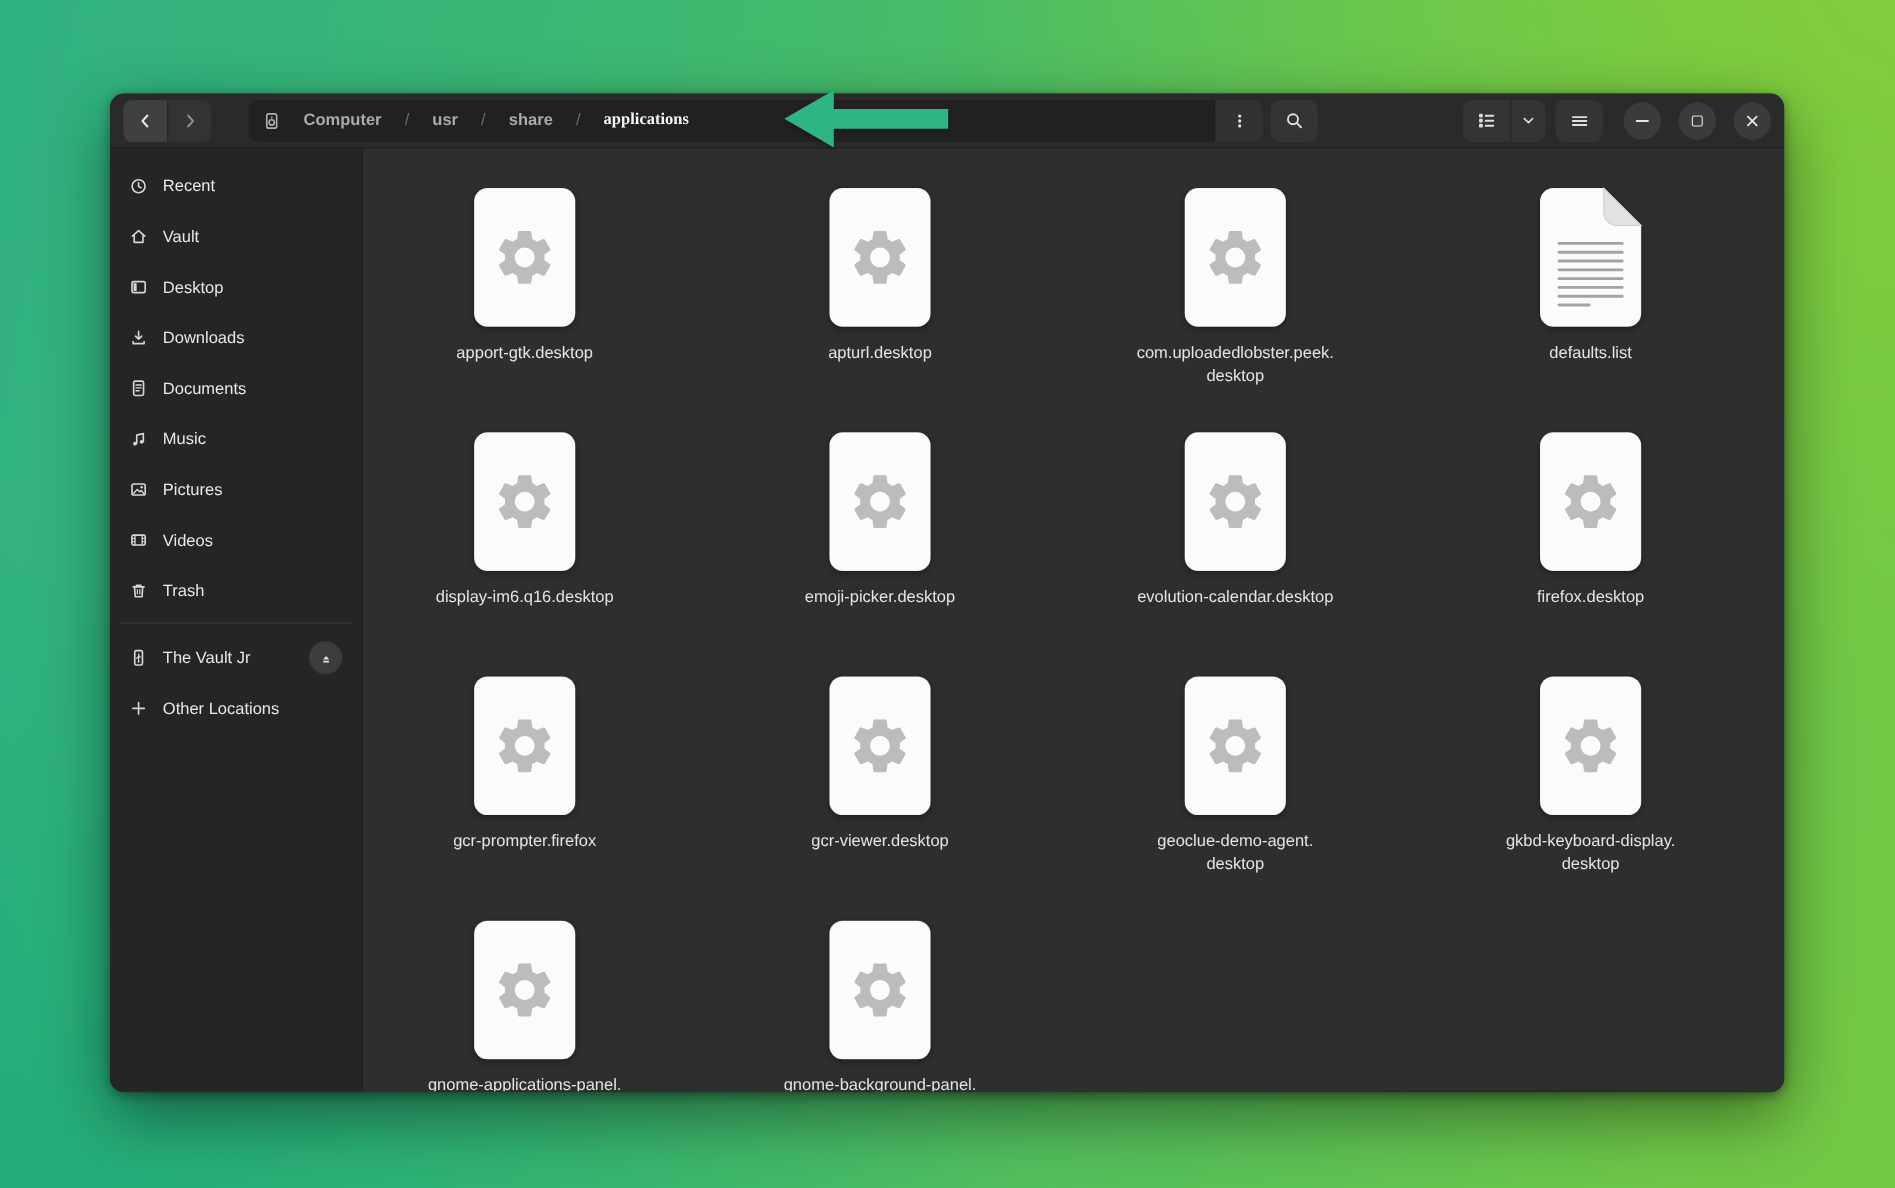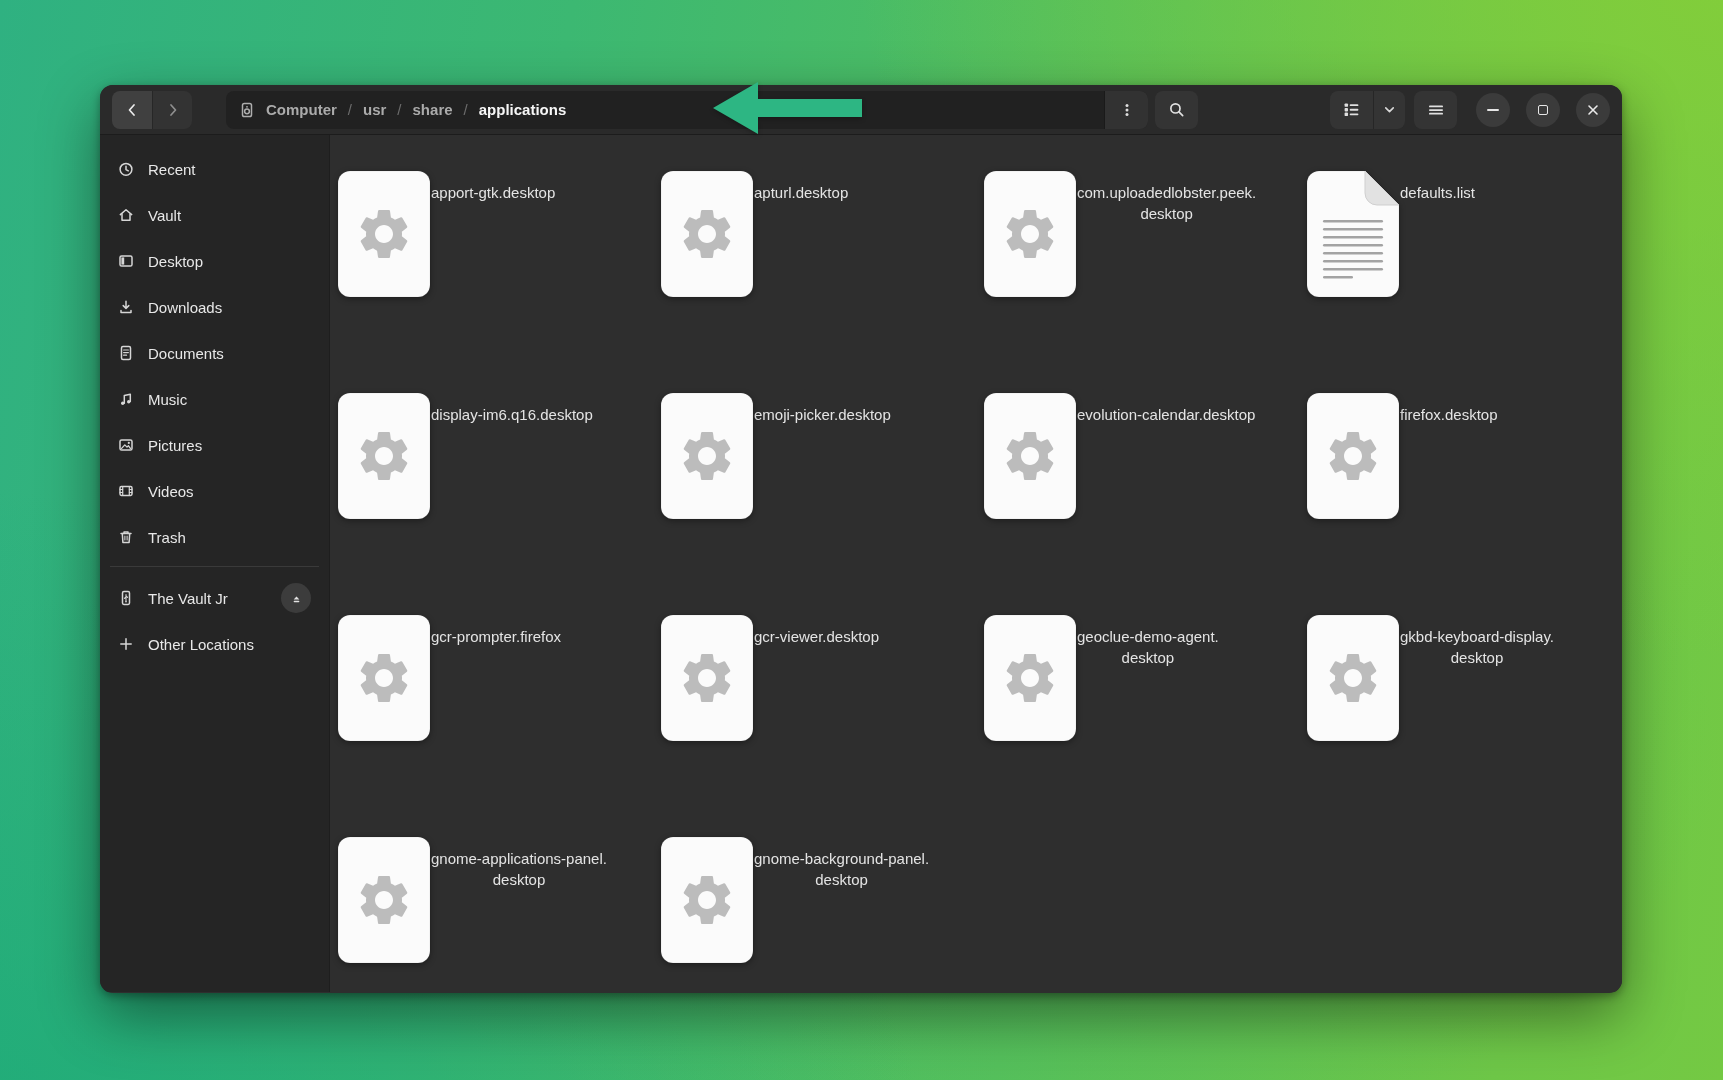--- a/index.html
+++ b/index.html
@@ -18,23 +18,23 @@
     display:flex;align-items:center;padding:0 12px;box-sizing:border-box;}
   .win-body{display:flex;height:857px;}
   
   .navgroup{display:flex;border-radius:8px;overflow:hidden;}
   .navbtn{width:40px;height:38px;border:none;padding:0;display:flex;align-items:center;
     justify-content:center;cursor:pointer;}
   .navbtn.back{background:#404040;}
   .navbtn.fwd{background:#333333;border-left:1px solid #272727;}
   .pill{margin-left:34px;width:922px;height:38px;background:#212121;border-radius:8px;
     display:flex;align-items:center;padding:0 0 0 13px;box-sizing:border-box;}
-  .crumbs{display:flex;align-items:center;gap:11px;font-size:15px;font-weight:700;color:#ababab;}
+  .crumbs{display:flex;align-items:center;gap:21px;font-size:15px;font-weight:700;color:#ababab;}
   .crumb{cursor:pointer;}
-  .crumb.current{color:#f6f6f6;}
+  .crumb.current{color:#f6f6f6;font-family:Liberation Serif, serif;}
   .crumb-sep{color:#6d6d6d;font-weight:400;}
   .pathmenu{margin-left:auto;width:44px;height:38px;background:#323232;border:none;
     border-radius:0 8px 8px 0;border-left:1px solid #1a1a1a;display:flex;align-items:center;
     justify-content:center;cursor:pointer;}
   .sqbtn{width:43px;height:38px;background:#343434;border:none;border-radius:8px;
     display:flex;align-items:center;justify-content:center;cursor:pointer;}
   .searchbtn{margin-left:7px;}
   .hb-spacer{flex:1;}
   .viewsplit{display:flex;height:38px;border-radius:8px;overflow:hidden;background:#343434;}
   .viewsplit .part{border:none;background:transparent;display:flex;align-items:center;
@@ -53,21 +53,21 @@
   .side-item{height:42px;margin-bottom:4px;border-radius:7px;display:flex;align-items:center;
     padding:0 10px;cursor:pointer;color:#e8e8e8;font-size:15px;font-weight:500;}
   .side-item .sicon{width:16px;height:16px;margin-right:14px;flex-shrink:0;}
   .side-sep{height:1px;background:#3a3a3a;border:none;margin:8px 2px 10px;}
   .ejectbtn{margin-left:auto;width:30px;height:30px;border-radius:50%;background:#3c3c3c;
     border:none;display:flex;align-items:center;justify-content:center;cursor:pointer;}
   
   .content{flex:1;background:#2e2e2e;overflow:hidden;}
   .grid{display:grid;grid-template-columns:repeat(4,280px);column-gap:43px;
     grid-auto-rows:222px;padding:35px 0 0 7px;justify-items:center;}
-  .file-cell{width:100%;display:flex;flex-direction:row;align-items:flex-start;cursor:pointer;}
+  .file-cell{width:100%;display:flex;flex-direction:column;align-items:center;cursor:pointer;}
   .thumb{width:94px;height:128px;filter:drop-shadow(0 2px 3px rgba(0,0,0,.35));flex-shrink:0;}
   .file-label{margin-top:12px;font-size:15px;line-height:21px;color:#e4e4e4;text-align:center;
     white-space:pre-line;max-width:260px;}
   
   .annot-arrow{position:absolute;left:700px;top:75px;z-index:10;
     filter:drop-shadow(0 2px 2px rgba(0,0,0,.25));}
   .icon-stroke{stroke:#d6d6d6;stroke-width:1.5;fill:none;stroke-linecap:round;stroke-linejoin:round;}
   .icon-fill{fill:#d6d6d6;}
 </style>
 </head>

